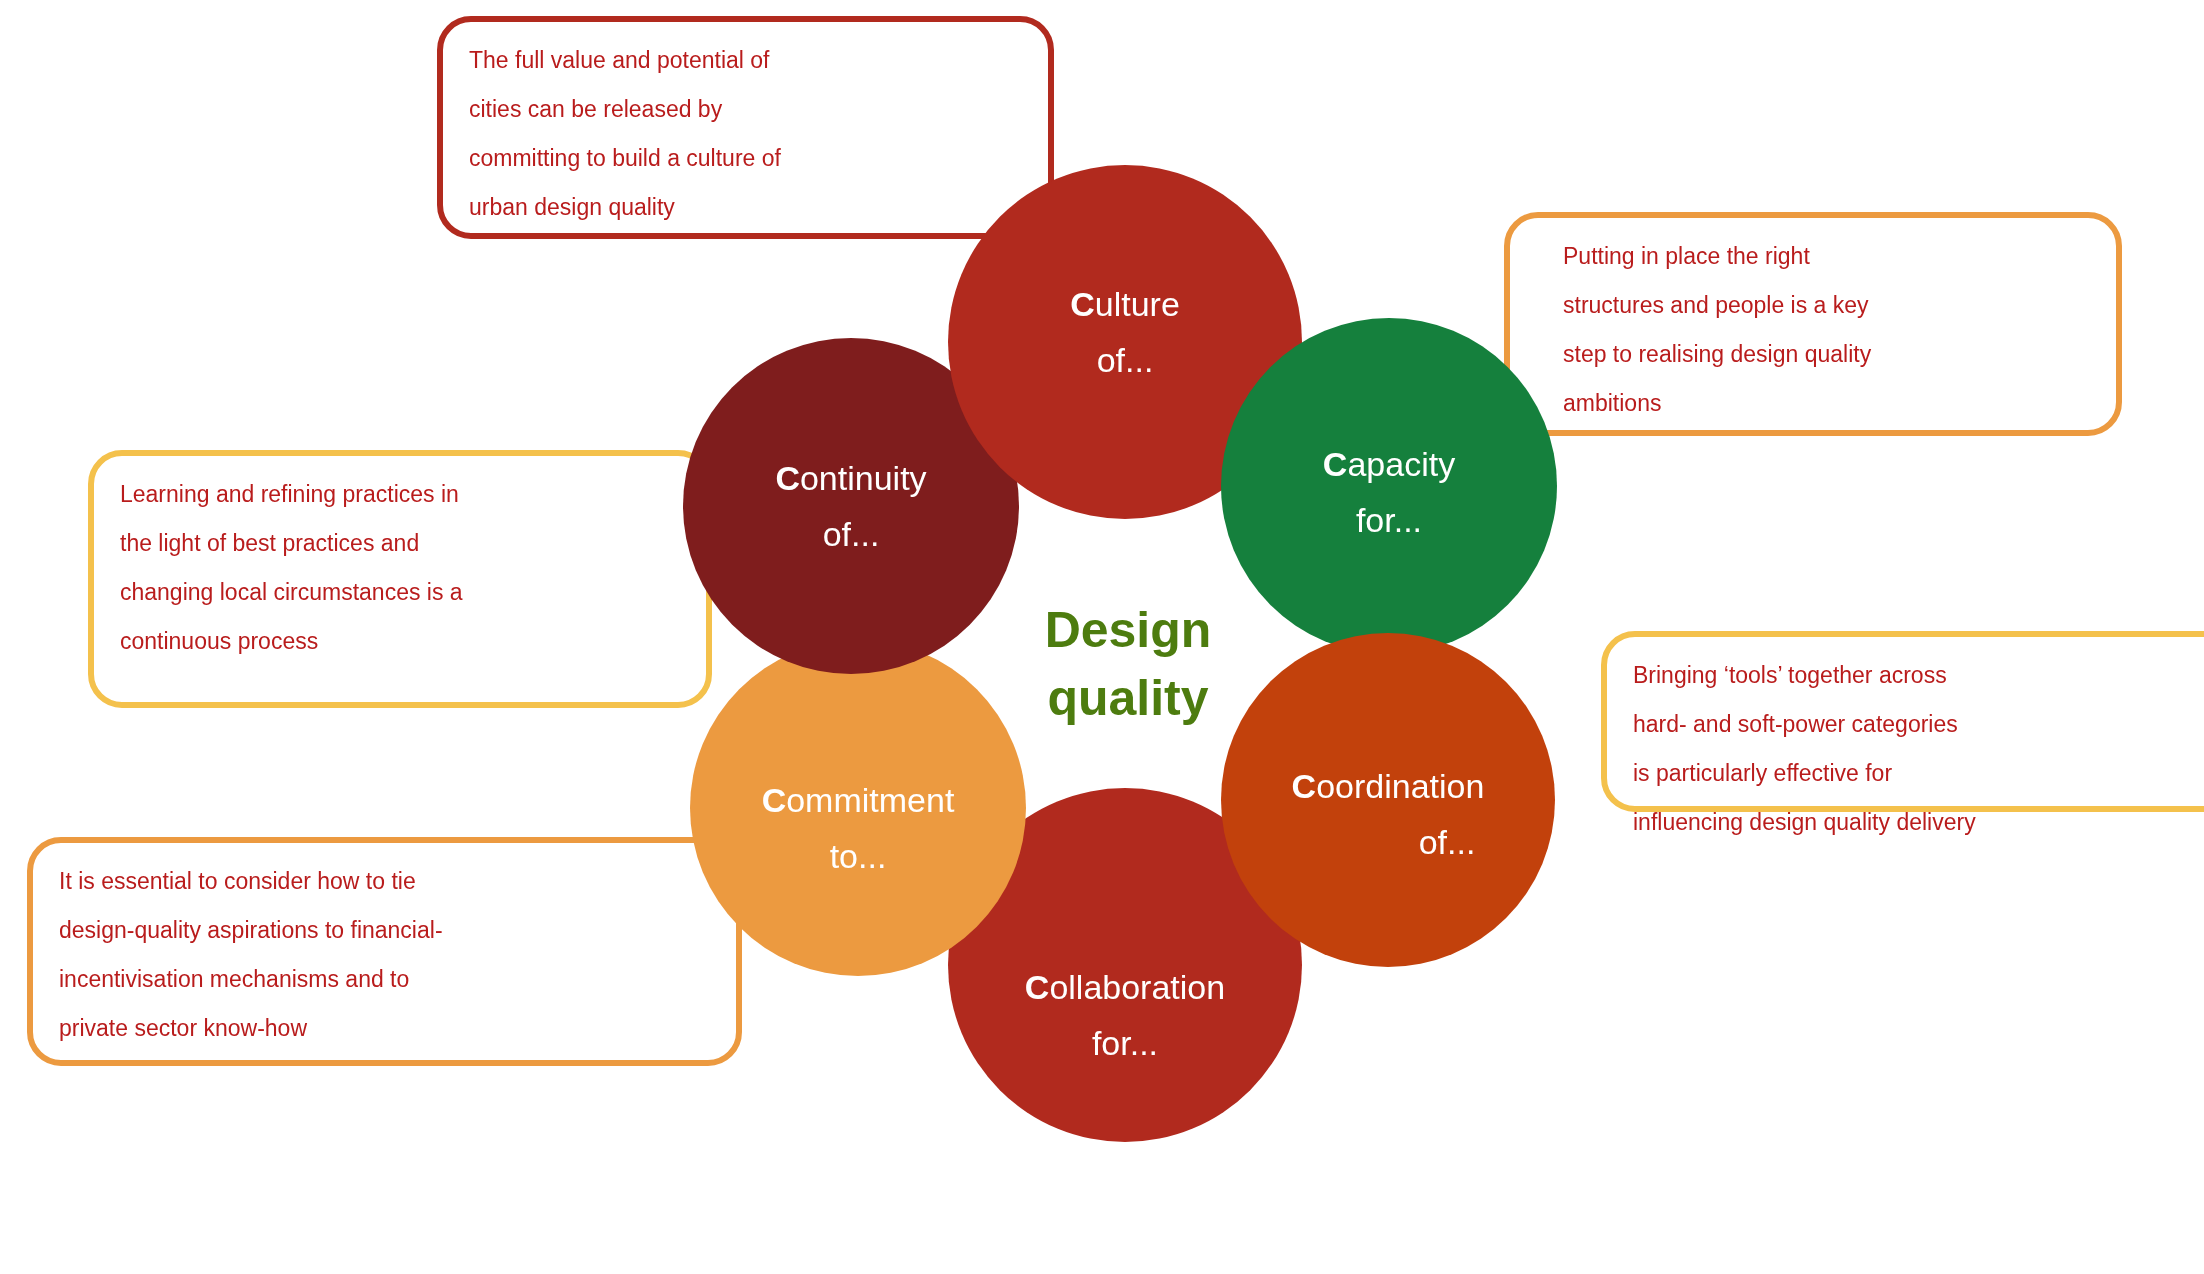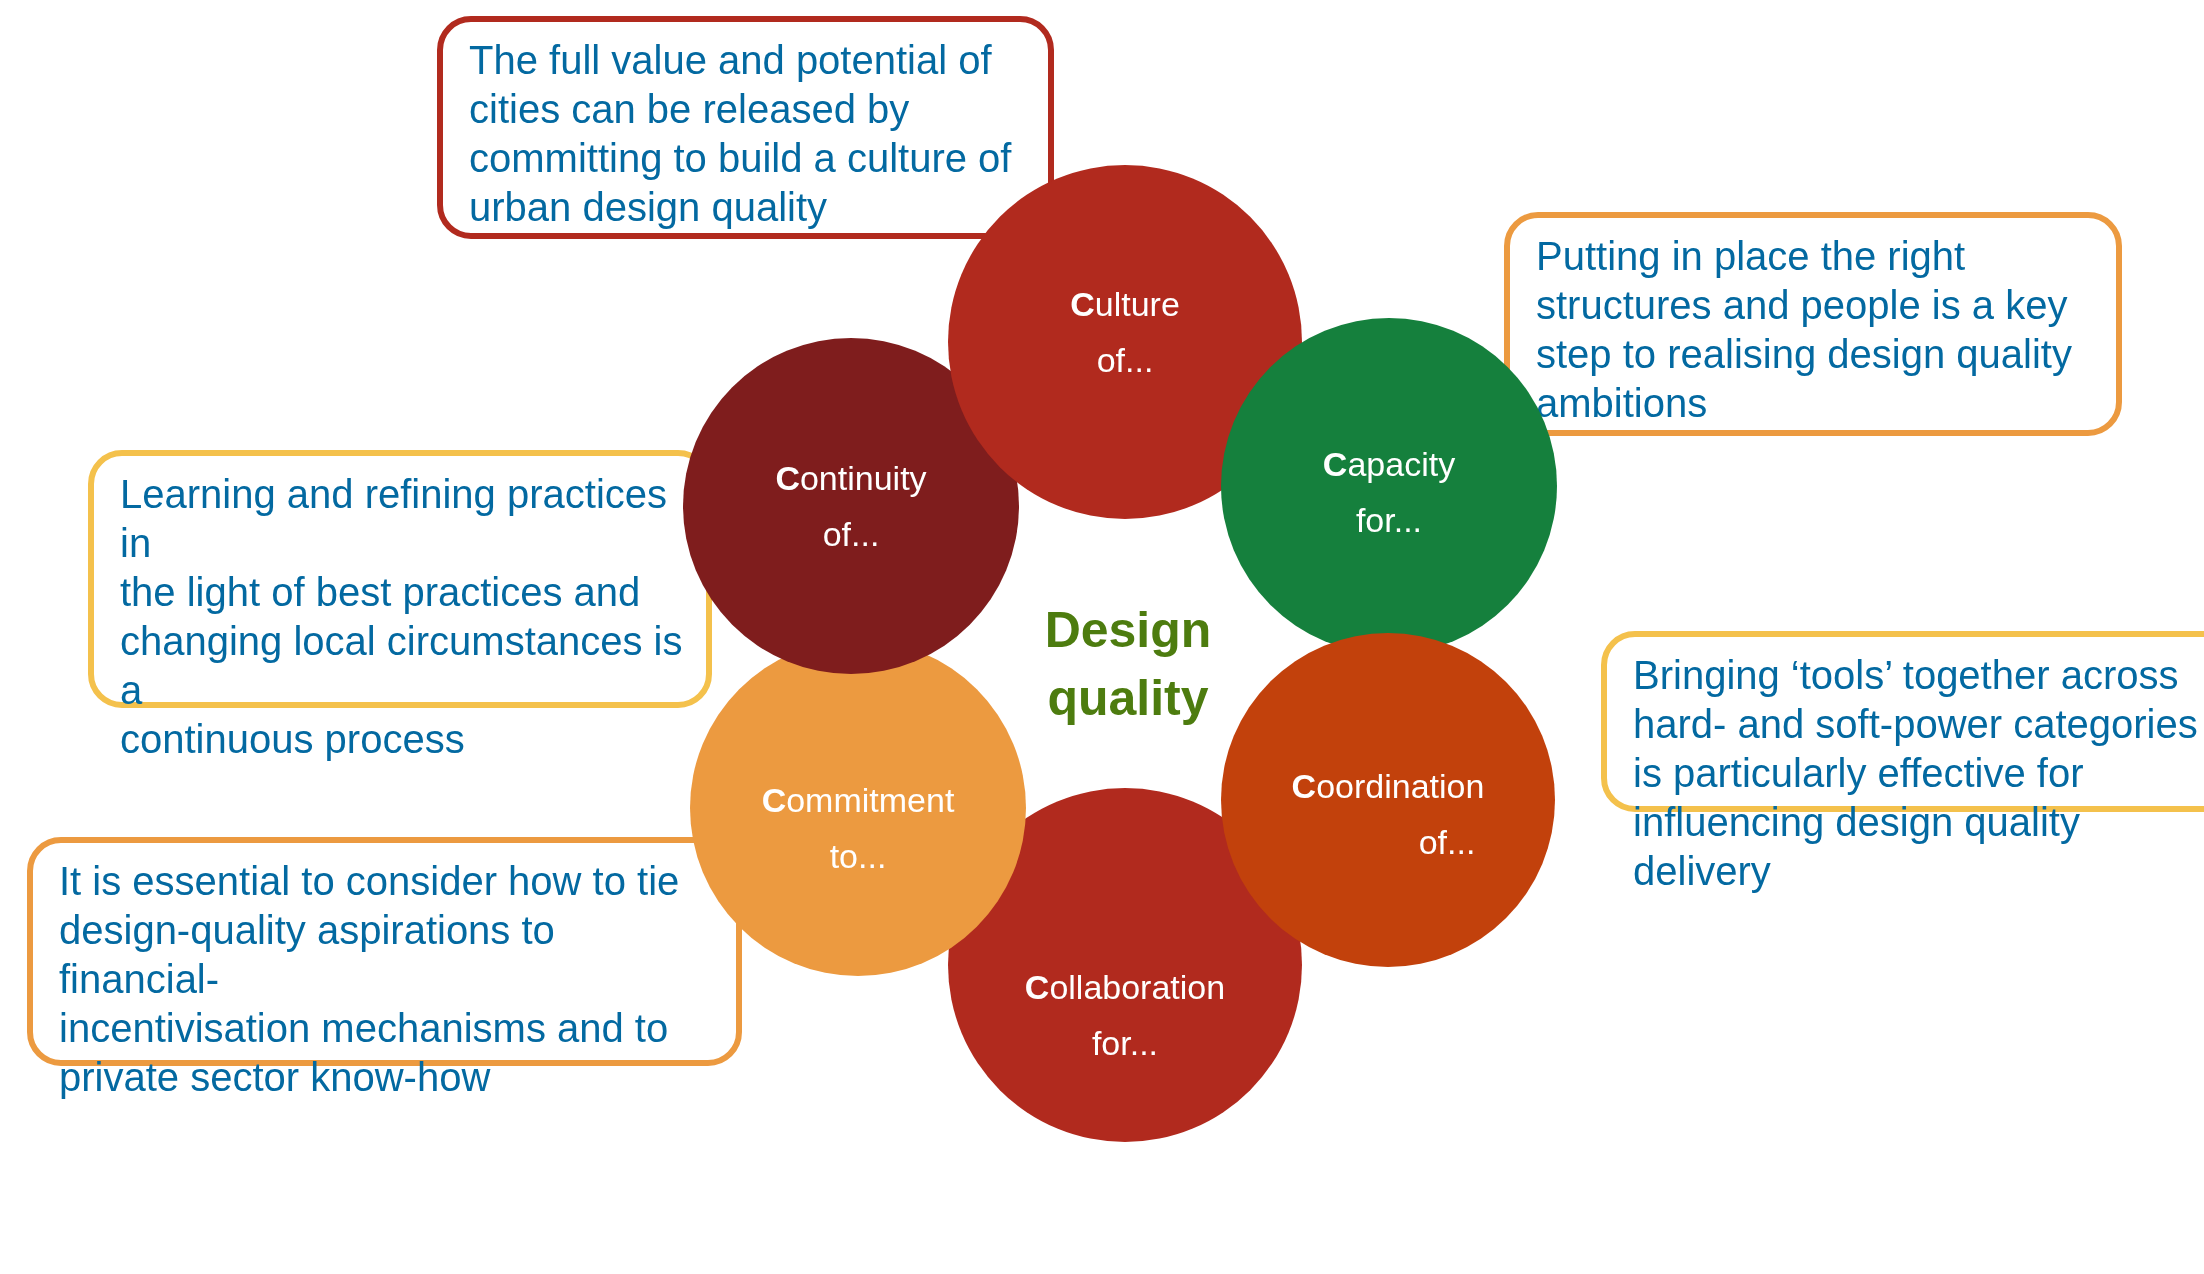--- a/index.html
+++ b/index.html
@@ -21,27 +21,27 @@
     position: absolute;
     box-sizing: border-box;
     background: #ffffff;
     border: 6px solid #000;
     border-radius: 34px;
     z-index: 1;
   }
   .callout-text {
     margin: 0;
     padding: 14px 18px 12px 26px;
-    font-size: 40px;
+    font-size: 23px;
     line-height: 49px;
-    color: #0369a1;
+    color: #b91c1c;
     white-space: pre-line;
   }
   .b-culture       { left: 437px;  top: 16px;   width: 617px; height: 223px; }
-  .b-capacity      { left: 1504px; top: 212px;  width: 618px; height: 224px; }
+  .b-capacity      { left: 1504px; top: 212px;  width: 618px; height: 224px; padding-left: 27px; }
   .b-coordination  { left: 1601px; top: 631px;  width: 650px; height: 181px; }
   .b-collaboration { left: 1225px; top: 1031px; width: 612px; height: 228px; }
   .b-commitment    { left: 27px;   top: 837px;  width: 715px; height: 229px; }
   .b-continuity    { left: 88px;   top: 424px;  width: 624px; height: 258px; margin-top: 26px; }
 
   
   .circle {
     position: absolute;
     border-radius: 50%;
     display: flex;

